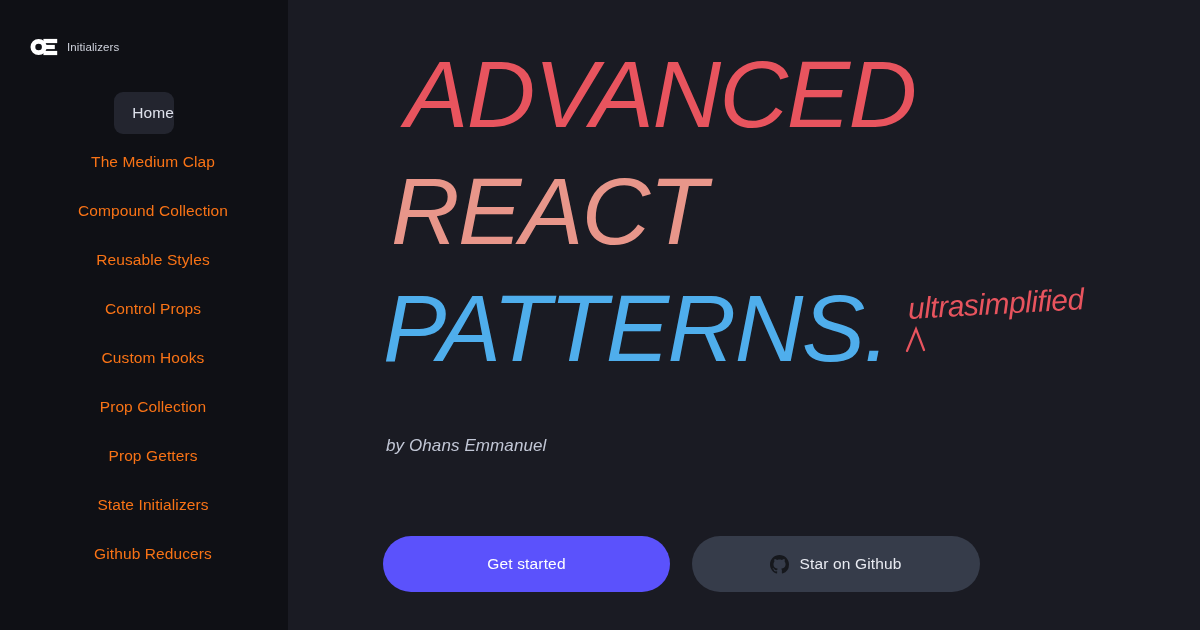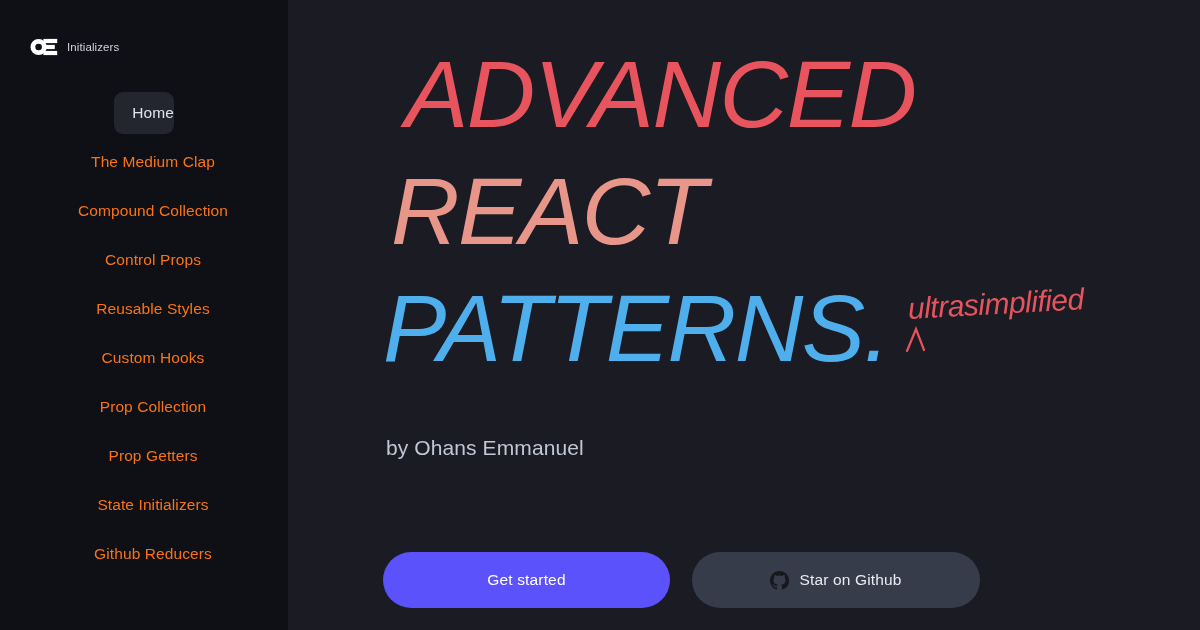--- a/index.html
+++ b/index.html
@@ -139,24 +139,25 @@
     left: 522px;
     top: 326px;
     width: 24px;
     height: 26px;
   }
 
   .byline {
     position: absolute;
     left: 3px;
     top: 436px;
-    font-size: 21px;
+    font-size: 17px;
     color: #c2c7d6;
     letter-spacing: 0.1px;
     white-space: nowrap;
+    font-style: italic;
   }
 
   .cta-row {
     position: absolute;
     left: 0px;
     top: 536px;
     display: flex;
     gap: 22px;
   }
 
@@ -167,21 +168,20 @@
     display: flex;
     align-items: center;
     justify-content: center;
     gap: 10px;
     font-size: 15.5px;
     font-family: "Liberation Sans", "DejaVu Sans", sans-serif;
     letter-spacing: 0.15px;
     cursor: pointer;
     white-space: nowrap;
     padding: 0 24px;
-    margin-top: 16px;
   }
 
   .btn-primary {
     width: 287px;
     background: #5b52fc;
     color: #ffffff;
   }
 
   .btn-secondary {
     width: 288px;
@@ -215,24 +215,24 @@
     <div class="nav-item active">
       <span>Home</span>
     </div>
     <div class="nav-item">
       <span>The Medium Clap</span>
     </div>
     <div class="nav-item">
       <span>Compound Collection</span>
     </div>
     <div class="nav-item">
+      <span>Reusable Styles</span>
+    </div>
+    <div class="nav-item">
       <span>Control Props</span>
-    </div>
-    <div class="nav-item">
-      <span>Reusable Styles</span>
     </div>
     <div class="nav-item">
       <span>Custom Hooks</span>
     </div>
     <div class="nav-item">
       <span>Prop Collection</span>
     </div>
     <div class="nav-item">
       <span>Prop Getters</span>
     </div>

